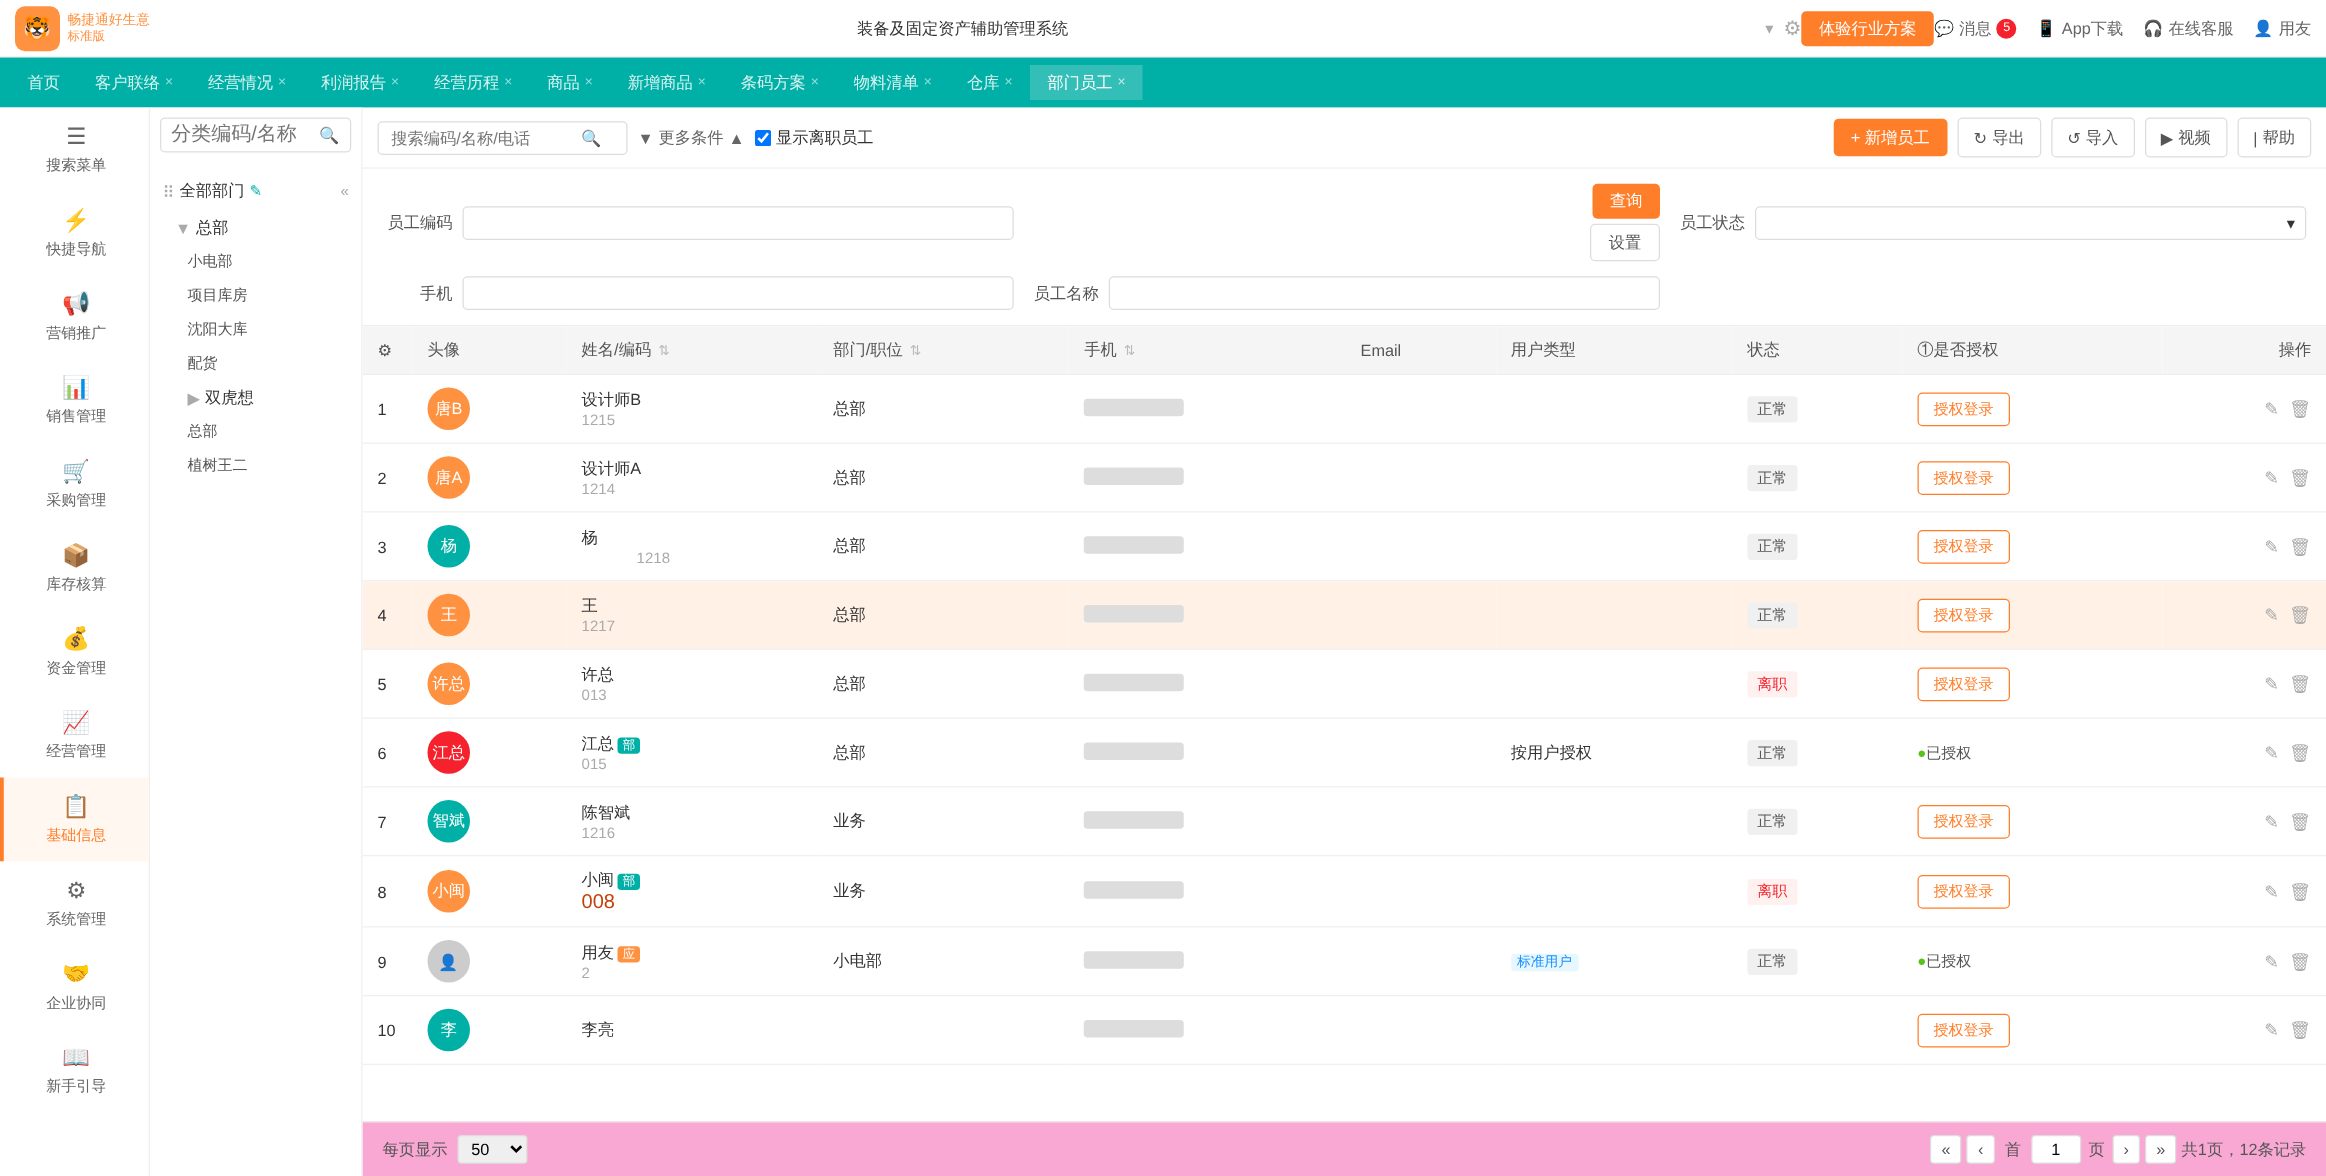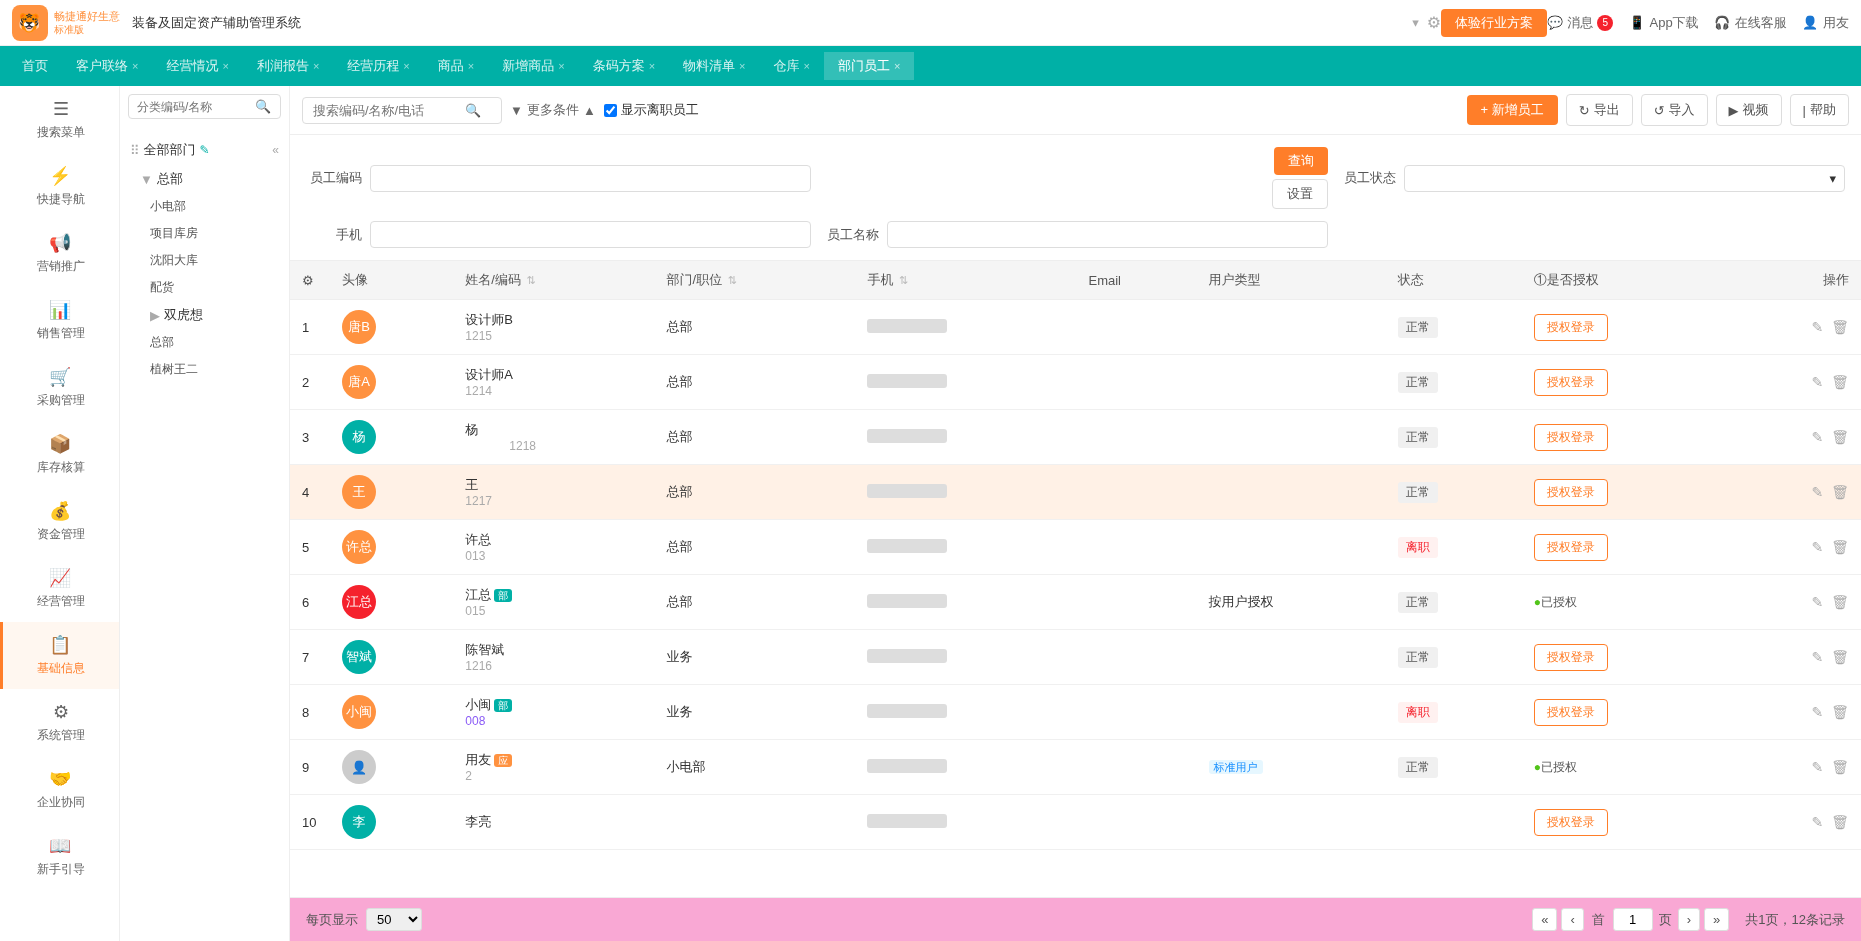--- a/index.html
+++ b/index.html
@@ -3,36 +3,36 @@
   <meta charset="utf-8">
   <style>
     * { box-sizing: border-box; margin: 0; padding: 0; }
     body { font-family: "Microsoft YaHei", "PingFang SC", sans-serif; font-size: 13px; background: #f5f5f5; color: #333; }
     
     
     .top-bar { display: flex; align-items: center; background: #fff; height: 46px; padding: 0 12px; border-bottom: 1px solid #eee; }
     .logo-area { display: flex; align-items: center; gap: 6px; width: 120px; }
     .logo-icon { width: 36px; height: 36px; background: #ff9240; border-radius: 8px; display: flex; align-items: center; justify-content: center; color: #fff; font-size: 18px; }
     .logo-text { font-size: 11px; color: #ff9240; line-height: 1.3; }
-    .system-name { font-size: 13px; color: #333; margin-left: 0; flex: 1; }
+    .system-name { font-size: 13px; color: #333; margin-left: 0; flex: 1; text-align: center; }
     .top-actions { display: flex; align-items: center; gap: 16px; margin-left: auto; }
     .top-action-item { display: flex; align-items: center; gap: 4px; color: #666; font-size: 13px; cursor: pointer; }
     .badge { background: #f5222d; color: #fff; border-radius: 10px; font-size: 10px; padding: 0 4px; min-width: 16px; height: 16px; display: inline-flex; align-items: center; justify-content: center; }
     .try-btn { background: #ff7e29; color: #fff; border: none; border-radius: 4px; padding: 5px 14px; cursor: pointer; font-size: 13px; }
     
     
     .nav-tabs { display: flex; align-items: center; background: #00b0a6; height: 40px; padding: 0 8px; overflow-x: auto; }
     .nav-tab { padding: 0 14px; height: 28px; display: flex; align-items: center; color: rgba(255,255,255,0.85); cursor: pointer; font-size: 13px; white-space: nowrap; gap: 4px; }
     .nav-tab.active { background: rgba(255,255,255,0.2); color: #fff; font-weight: 500; }
     .nav-tab .close-x { opacity: 0.7; font-size: 11px; }
     
     
     .main-layout { display: flex; height: calc(100vh - 86px); }
     .search-input-box { display: flex; align-items: center; border: 1px solid #ddd; border-radius: 4px; padding: 4px 8px; width: 100%; }
-    .search-input-box input { border: none; outline: none; font-size: 12px; width: 100%; }
+    .search-input-box input { border: none; outline: none; font-size: 16px; width: 100%; }
     
     
     .dept-tree { padding: 8px 0; }
     .dept-all { display: flex; align-items: center; padding: 6px 10px; font-size: 13px; font-weight: 500; color: #333; }
     .dept-all .dot-grid { color: #aaa; margin-right: 4px; }
     .dept-group { padding-left: 10px; }
     .dept-group-label { padding: 5px 10px; font-size: 13px; font-weight: 500; color: #333; cursor: pointer; display: flex; align-items: center; gap: 4px; }
     .dept-item { padding: 5px 10px 5px 20px; font-size: 12px; color: #555; cursor: pointer; }
     
     
@@ -496,21 +496,21 @@
                 </div>
               </td>
             </tr>
             <tr>
               <td>8</td>
               <td>
                 <div class="avatar" style="background: rgb(255, 146, 64);">小闽</div>
               </td>
               <td>
                 <div style="font-weight: 500;">小闽<span class="dept-badge">部</span></div>
-                <div style="color: #8b5cf6; font-size: 12px;">008</div>
+                <div style="color: #c2410c; font-size: 16px;">008</div>
               </td>
               <td>业务</td>
               <td><span class="blurred"></span></td>
               <td></td>
               <td></td>
               <td><span class="status-badge status-resigned">离职</span></td>
               <td><button class="auth-btn">授权登录</button></td>
               <td style="text-align: right;">
                 <div class="action-icons" style="justify-content: flex-end;">
                   <span class="action-icon">✎</span>
@@ -573,17 +573,17 @@
         <option>100</option>
       </select>
       <div class="page-nav">
         <button class="page-btn">«</button>
         <button class="page-btn">‹</button>
         <span style="margin:0 4px;">首</span>
         <input class="page-input" type="text" value="1" style="">
         <span style="margin:0 2px;">页</span>
         <button class="page-btn">›</button>
         <button class="page-btn">»</button>
-        <span style="margin-left:12px;">共1页，12条记录</span>
+        <span style="">共1页，12条记录</span>
       </div>
     </div>
   </div>
 </div>
 
 </body></html>

